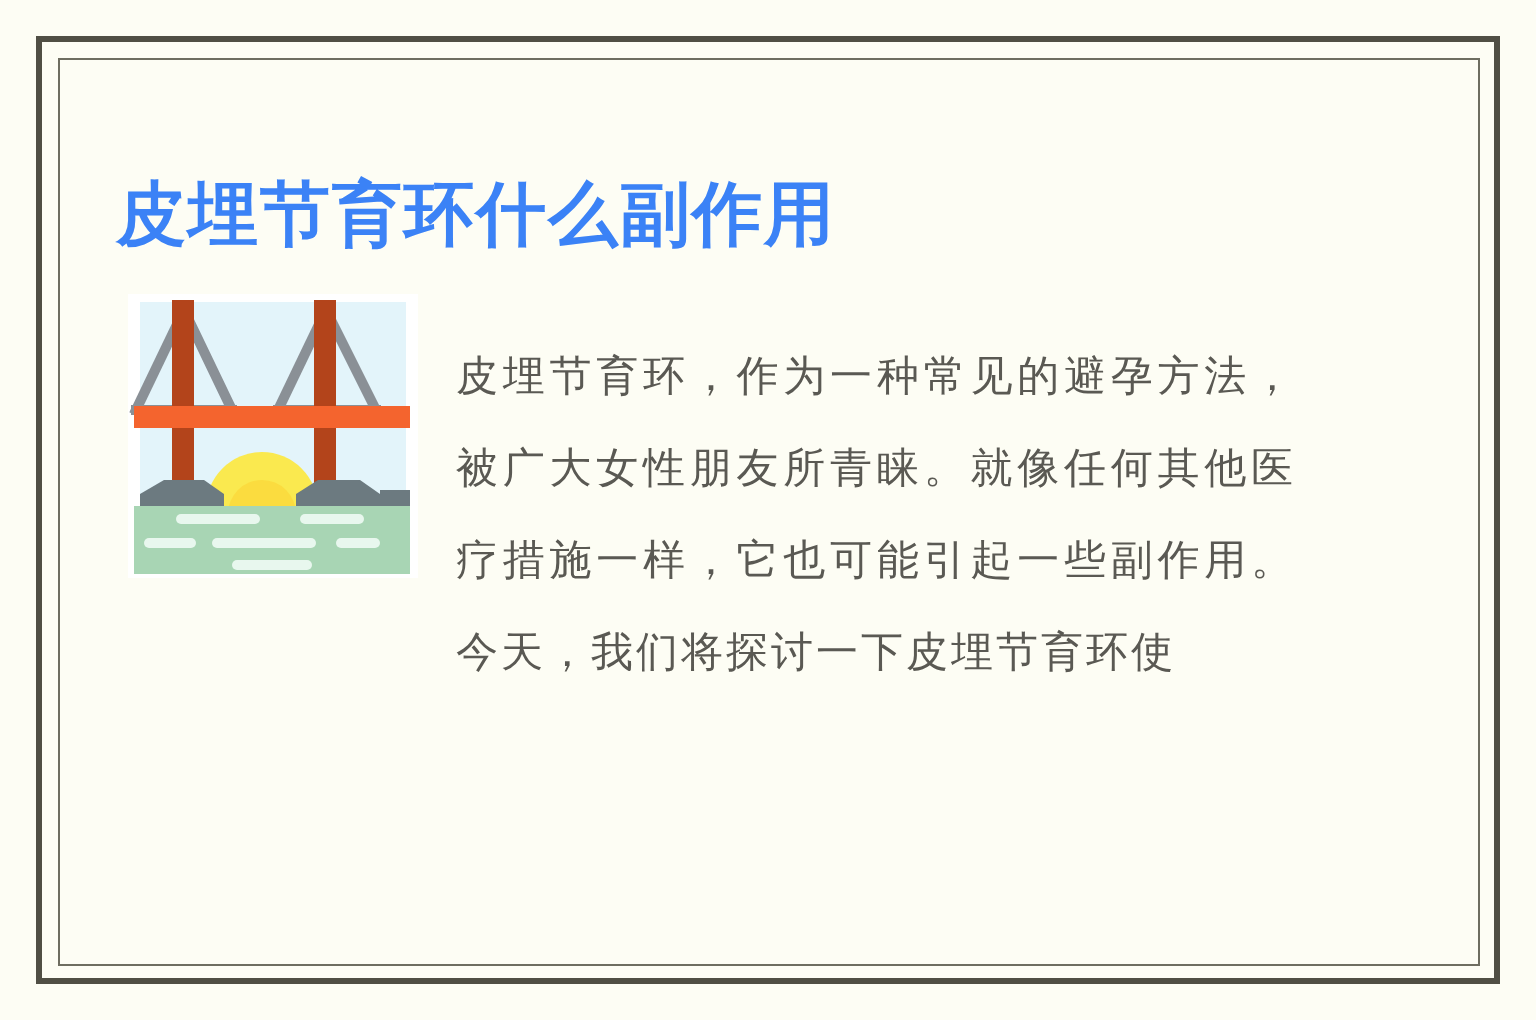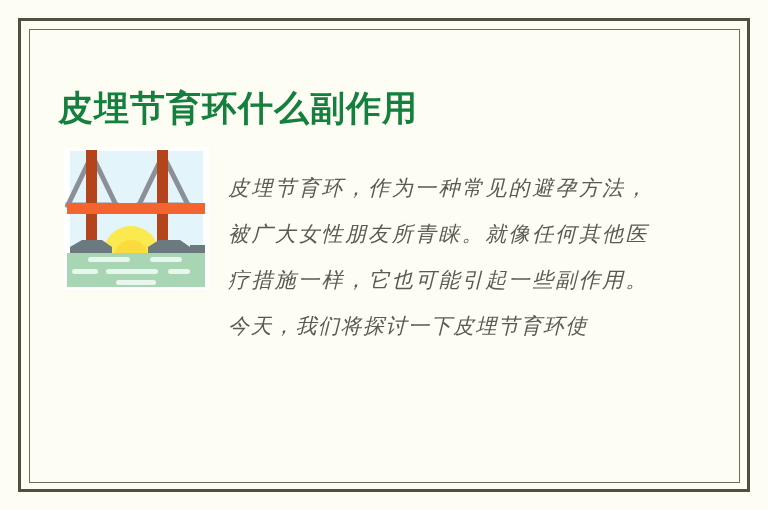--- a/index.html
+++ b/index.html
@@ -54,21 +54,21 @@
   }
 
   .page-title {
     position: absolute;
     left: 58px;
     top: 61px;
     font-family: "Liberation Sans", sans-serif;
     font-size: 35px;
     line-height: 48px;
     letter-spacing: 1px;
-    color: #15803d;
+    color: #3b82f6;
     white-space: nowrap;
   }
 
   .article-body {
     position: absolute;
     left: 64px;
     top: 147px;
     width: 600px;
   }
 
@@ -86,21 +86,20 @@
   .article-text {
     position: absolute;
     left: 164px;
     top: 18px;
     width: 420px;
     font-family: "DejaVu Serif", "Liberation Serif", serif;
     font-size: 21px;
     line-height: 46px;
     color: #5a5953;
     letter-spacing: 1.5px;
-    font-style: italic;
     text-align: justify;
     text-justify: inter-character;
   }
 </style>
 </head>
 <body>
 
 <div class="page">
 
   <div class="frame-outer"></div>

